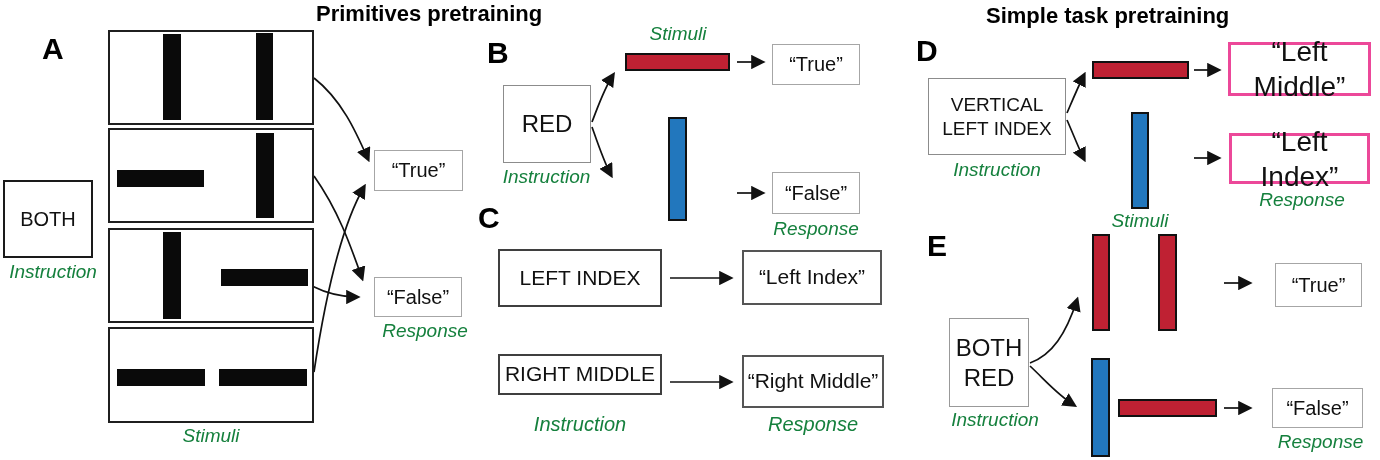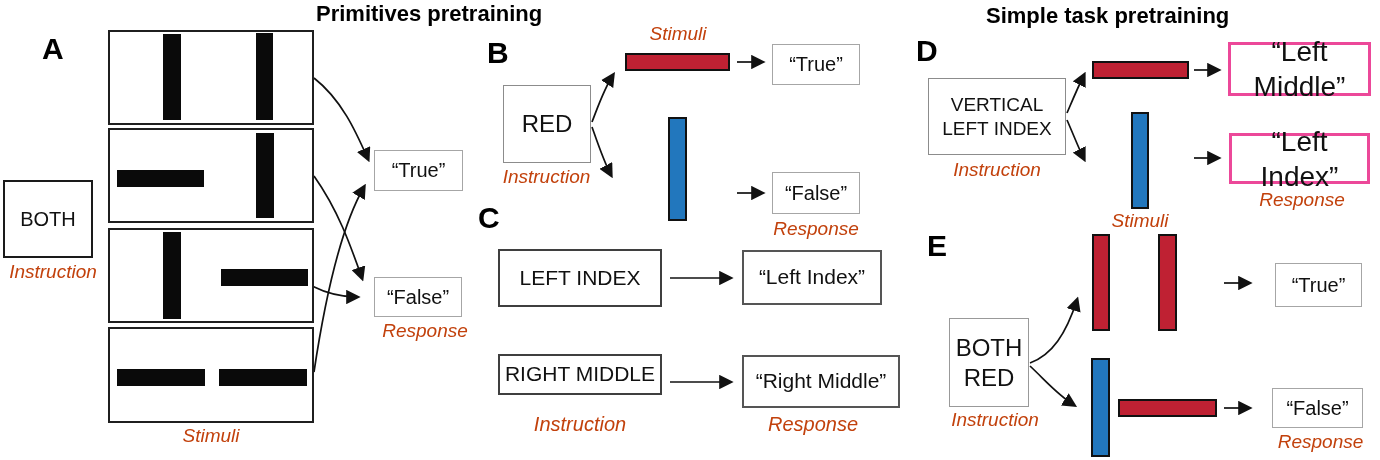--- a/index.html
+++ b/index.html
@@ -1,20 +1,20 @@
 <!DOCTYPE html>
 <html><head>
 <meta charset="utf-8">
 <style>
   html,body{margin:0;padding:0;background:#fff}
   .canvas{position:relative;width:1380px;height:460px;background:#fff;overflow:hidden;
           font-family:"Liberation Sans",sans-serif;color:#111}
   .title{position:absolute;font-weight:bold;font-size:22px;color:#000;white-space:nowrap}
   .letter{position:absolute;font-weight:bold;font-size:30px;color:#000}
-  .lbl{position:absolute;font-style:italic;font-size:19px;color:#c2410c;text-align:center;white-space:nowrap}
+  .lbl{position:absolute;font-style:italic;font-size:19px;color:#15803d;text-align:center;white-space:nowrap}
   .box{position:absolute;background:#fff;display:flex;align-items:center;justify-content:center;
        box-sizing:border-box;text-align:center;line-height:1.25}
   .kbox{border:2px solid #1a1a1a}
   .stimbox{border:2px solid #1f1f1f}
   .resp{border:1px solid #a6a6a6;font-size:20px}
   .gbox{border:1px solid #8c8c8c;font-size:24px}
   .cbox{border:2px solid #3f3f3f;font-size:21px}
   .dresp{border:3px solid #ec4899;font-size:28px}
   .blackbar{position:absolute;background:#0a0a0a}
   .bar{position:absolute;border:2px solid #111;box-sizing:border-box}
@@ -97,21 +97,21 @@
   <div class="bar" style="left: 668px; top: 117px; width: 19px; height: 104px; background: rgb(34, 119, 189);"></div>
   <div class="box resp" style="left:772px;top:172px;width:88px;height:42px">“False”</div>
   <div class="lbl" style="left:763px;top:218px;width:106px">Response</div>
 
   <div class="letter" style="left:478px;top:201px">C</div>
 
   <div class="box cbox" style="left:498px;top:249px;width:164px;height:58px">LEFT INDEX</div>
   <div class="box cbox" style="left:742px;top:250px;width:140px;height:55px;border-color:#555">“Left Index”</div>
 
   <div class="box cbox" style="left:498px;top:354px;width:164px;height:41px">RIGHT MIDDLE</div>
-  <div class="box cbox" style="left:742px;top:355px;width:158px;height:53px;border-color:#555">“Right Middle”</div>
+  <div class="box cbox" style="left:742px;top:355px;width:142px;height:53px;border-color:#555">“Right Middle”</div>
 
   <div class="lbl" style="left:498px;top:413px;width:164px;font-size:20px">Instruction</div>
   <div class="lbl" style="left:742px;top:413px;width:142px;font-size:20px">Response</div>
 
   <div class="letter" style="left:916px;top:34px">D</div>
 
   <div class="box gbox" style="left:928px;top:78px;width:138px;height:77px;font-size:19px;flex-direction:column">
     <span>VERTICAL</span>
     <span>LEFT INDEX</span>
   </div>

